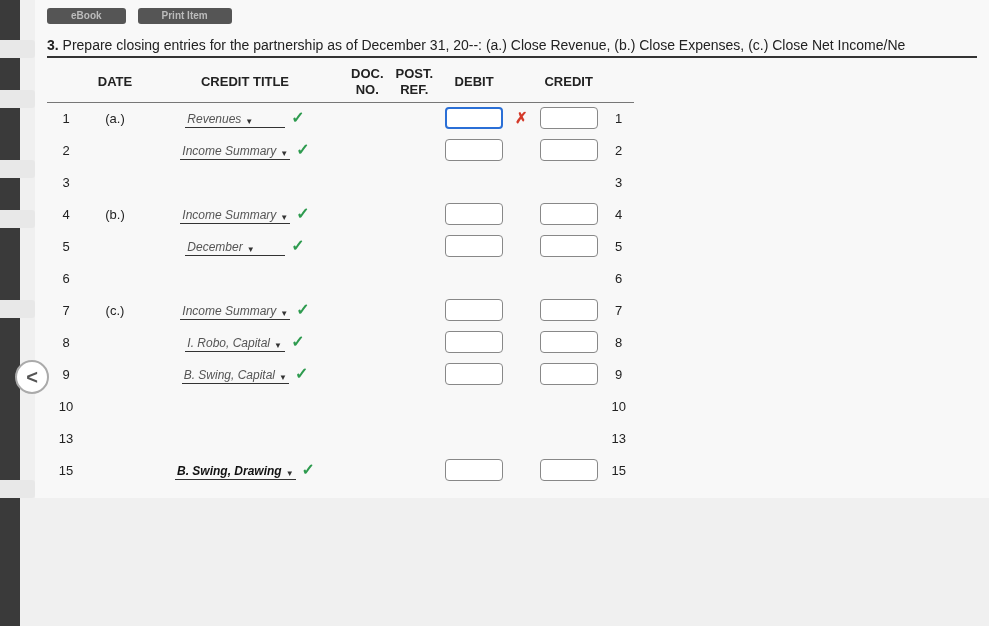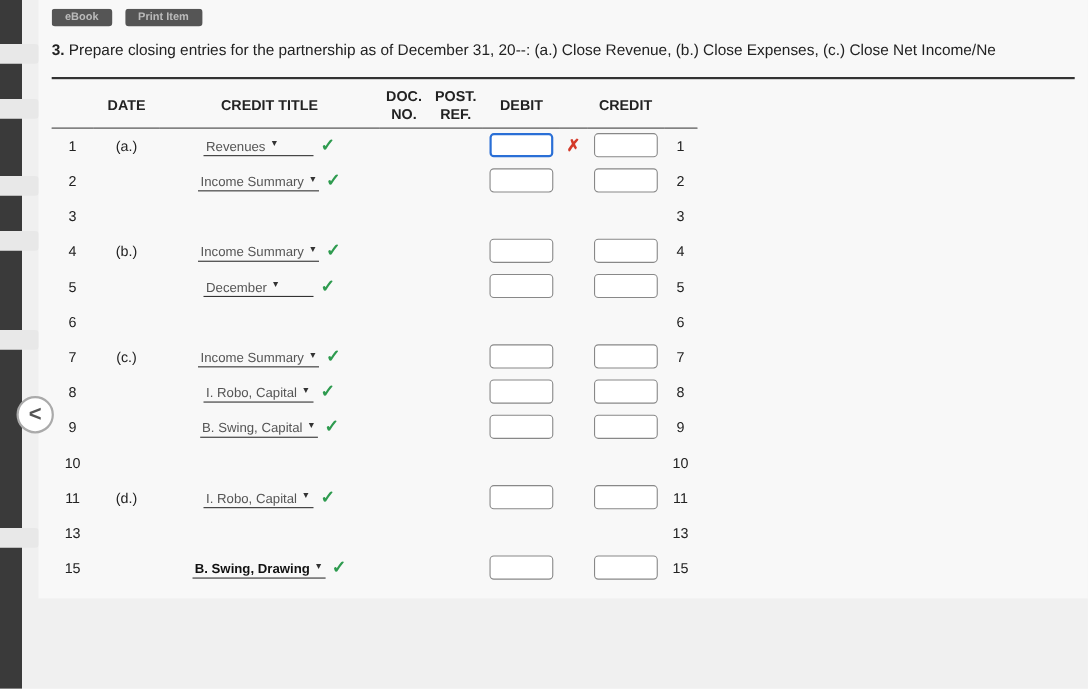--- a/index.html
+++ b/index.html
@@ -71,30 +71,29 @@
     .top-tabs {
       display: flex;
       gap: 12px;
       margin-bottom: 10px;
       height: 16px;
       overflow: hidden;
     }
     .top-tab {
       background: #555;
       color: #bbb;
-      padding: 2px 12px;
+      padding: 2px 24px;
       border-radius: 3px;
       font-size: 10px;
       font-weight: bold;
     }
     .question {
       font-size: 14px;
       color: #222;
       line-height: 1.6;
-      margin-bottom: 14px;
     }
     .question b { font-weight: bold; }
     .journal-wrap {
       border-top: 2px solid #333;
       padding-top: 4px;
     }
     .page-label {
       text-align: center;
       font-weight: bold;
       font-size: 14px;
@@ -131,29 +130,30 @@
       padding: 4px 6px;
       height: 32px;
       vertical-align: middle;
       text-align: center;
     }
     td.row-left { text-align: center; color: #444; font-size: 13px; }
     td.date-cell { text-align: left; color: #222; }
     td.acct-cell { text-align: left; position: relative; }
     .acct-select {
       display: inline-flex;
-      align-items: flex-start;
+      align-items: flex-end;
       border-bottom: 1.5px solid #333;
       color: #555;
       font-size: 12px;
       padding: 0 2px 1px 2px;
       min-width: 100px;
       background: transparent;
       cursor: pointer;
       position: relative;
+      font-style: italic;
     }
     .acct-select.bold { font-weight: bold; color: #111; }
     .acct-select .caret {
       font-size: 8px;
       margin-left: 4px;
       color: #333;
     }
     .check-mark {
       color: #2e9b4f;
       font-size: 16px;
@@ -354,34 +354,20 @@
             <td class="date-cell"></td>
             <td class="acct-cell"></td>
             <td></td>
             <td></td>
             <td></td>
             <td></td>
             <td></td>
             <td class="row-right">10</td>
           </tr>
           <tr>
-            <td class="row-left">11</td>
-            <td class="date-cell">(d.)</td>
-            <td class="acct-cell"><span class="acct-select">
-                <span>I. Robo, Capital</span>
-                <span class="caret">▼</span>
-              </span><span class="check-mark">✓</span></td>
-            <td></td>
-            <td></td>
-            <td><input class="amt-input" style=""></td>
-            <td></td>
-            <td><input class="amt-input" style=""></td>
-            <td class="row-right">11</td>
-          </tr>
-          <tr>
             <td class="row-left">13</td>
             <td class="date-cell"></td>
             <td class="acct-cell"></td>
             <td></td>
             <td></td>
             <td></td>
             <td></td>
             <td></td>
             <td class="row-right">13</td>
           </tr>

